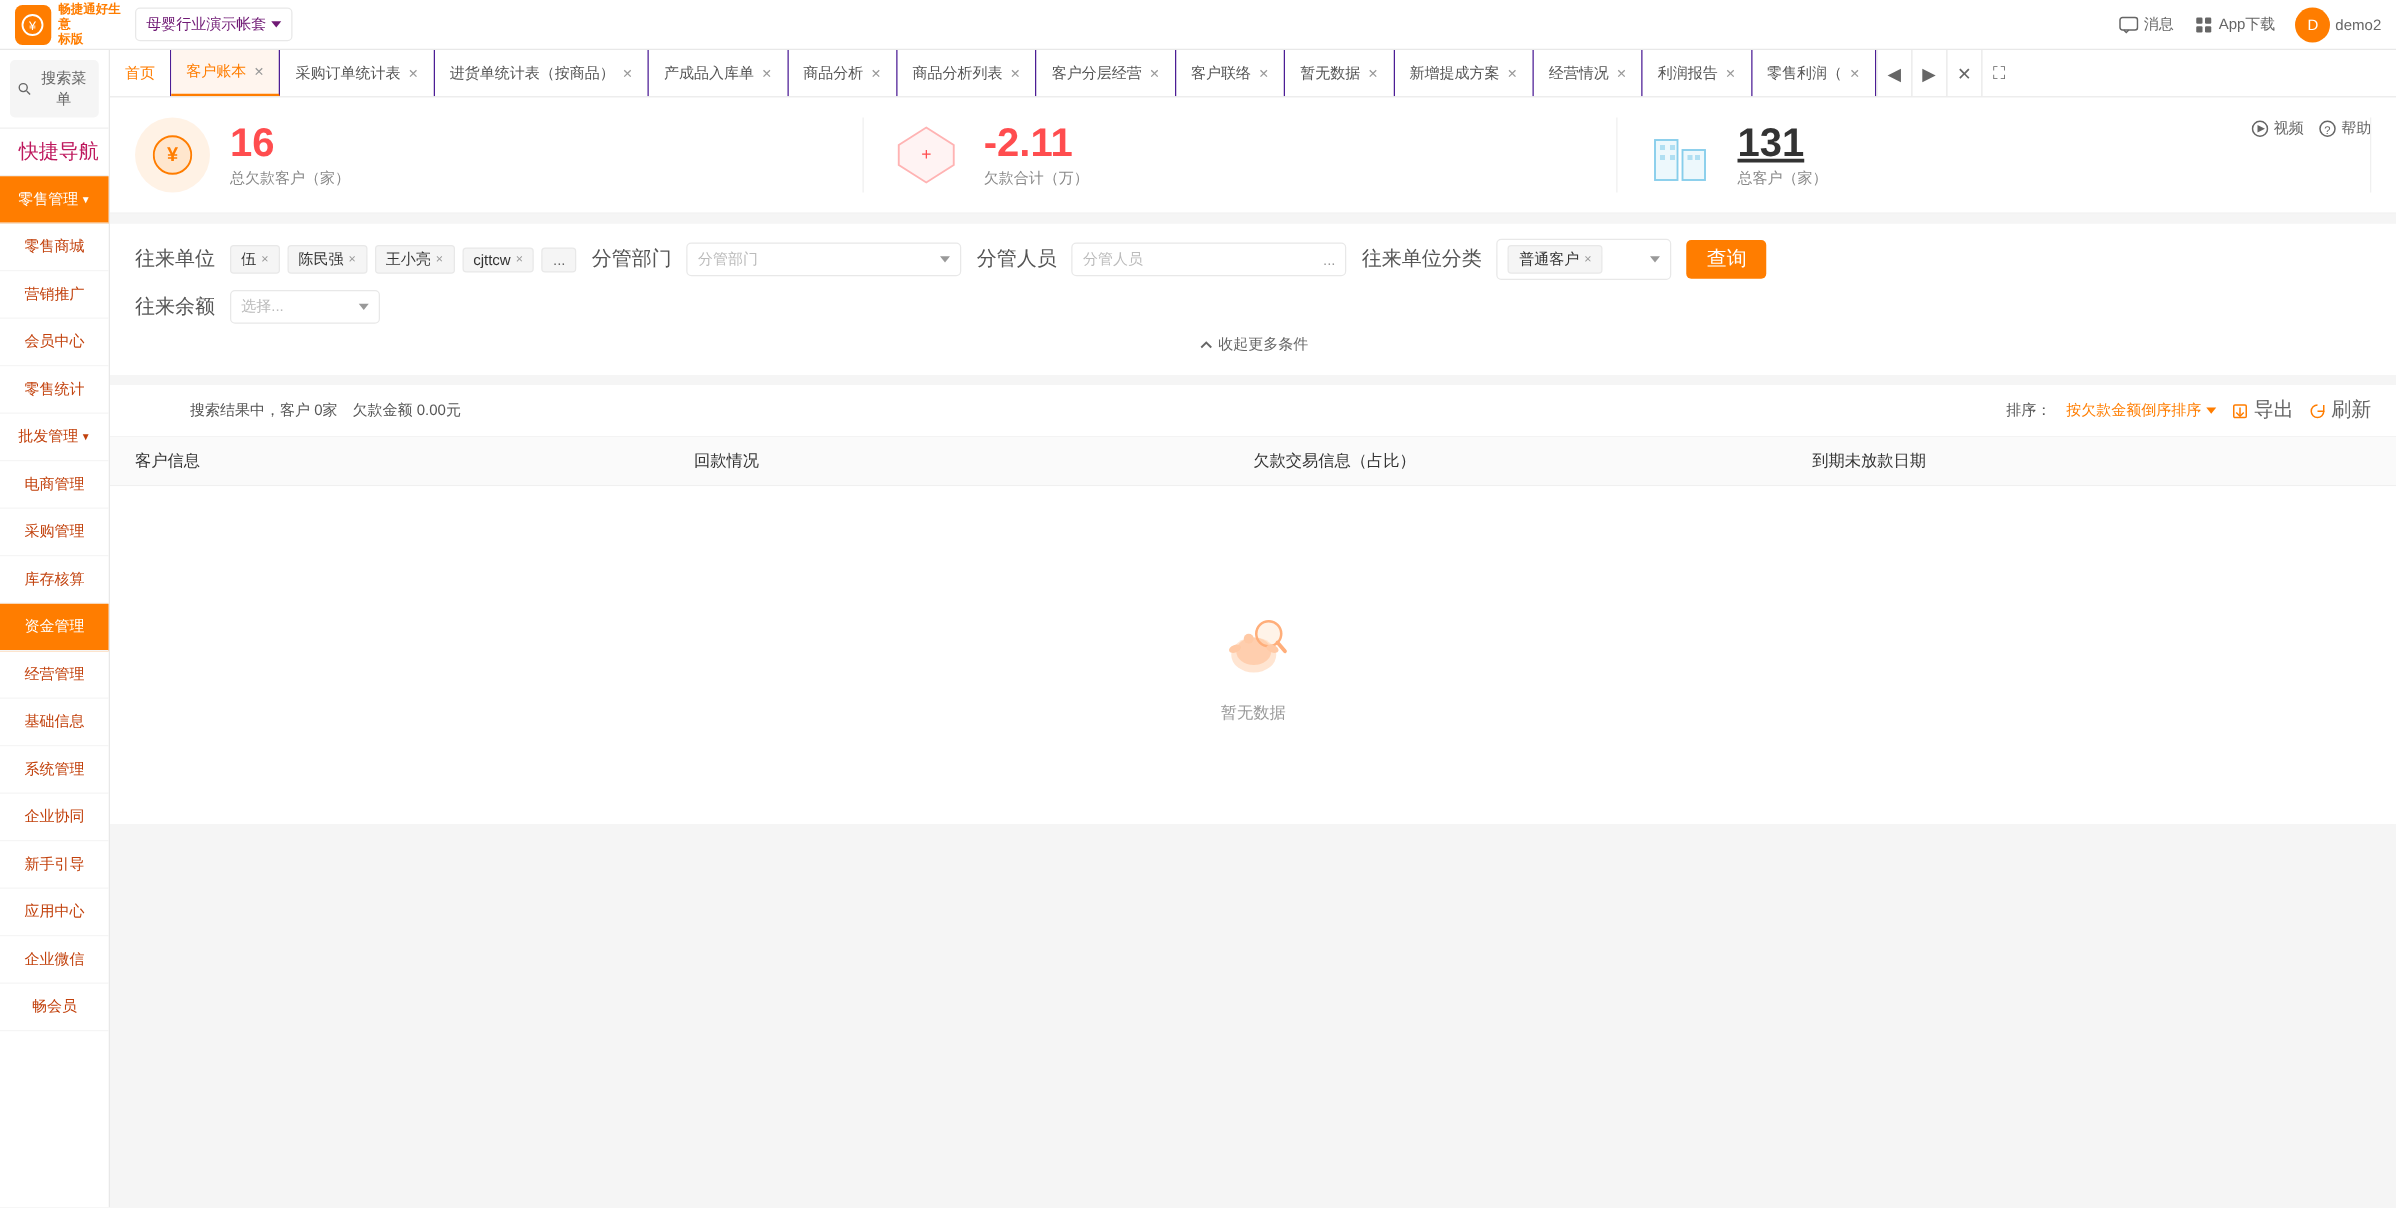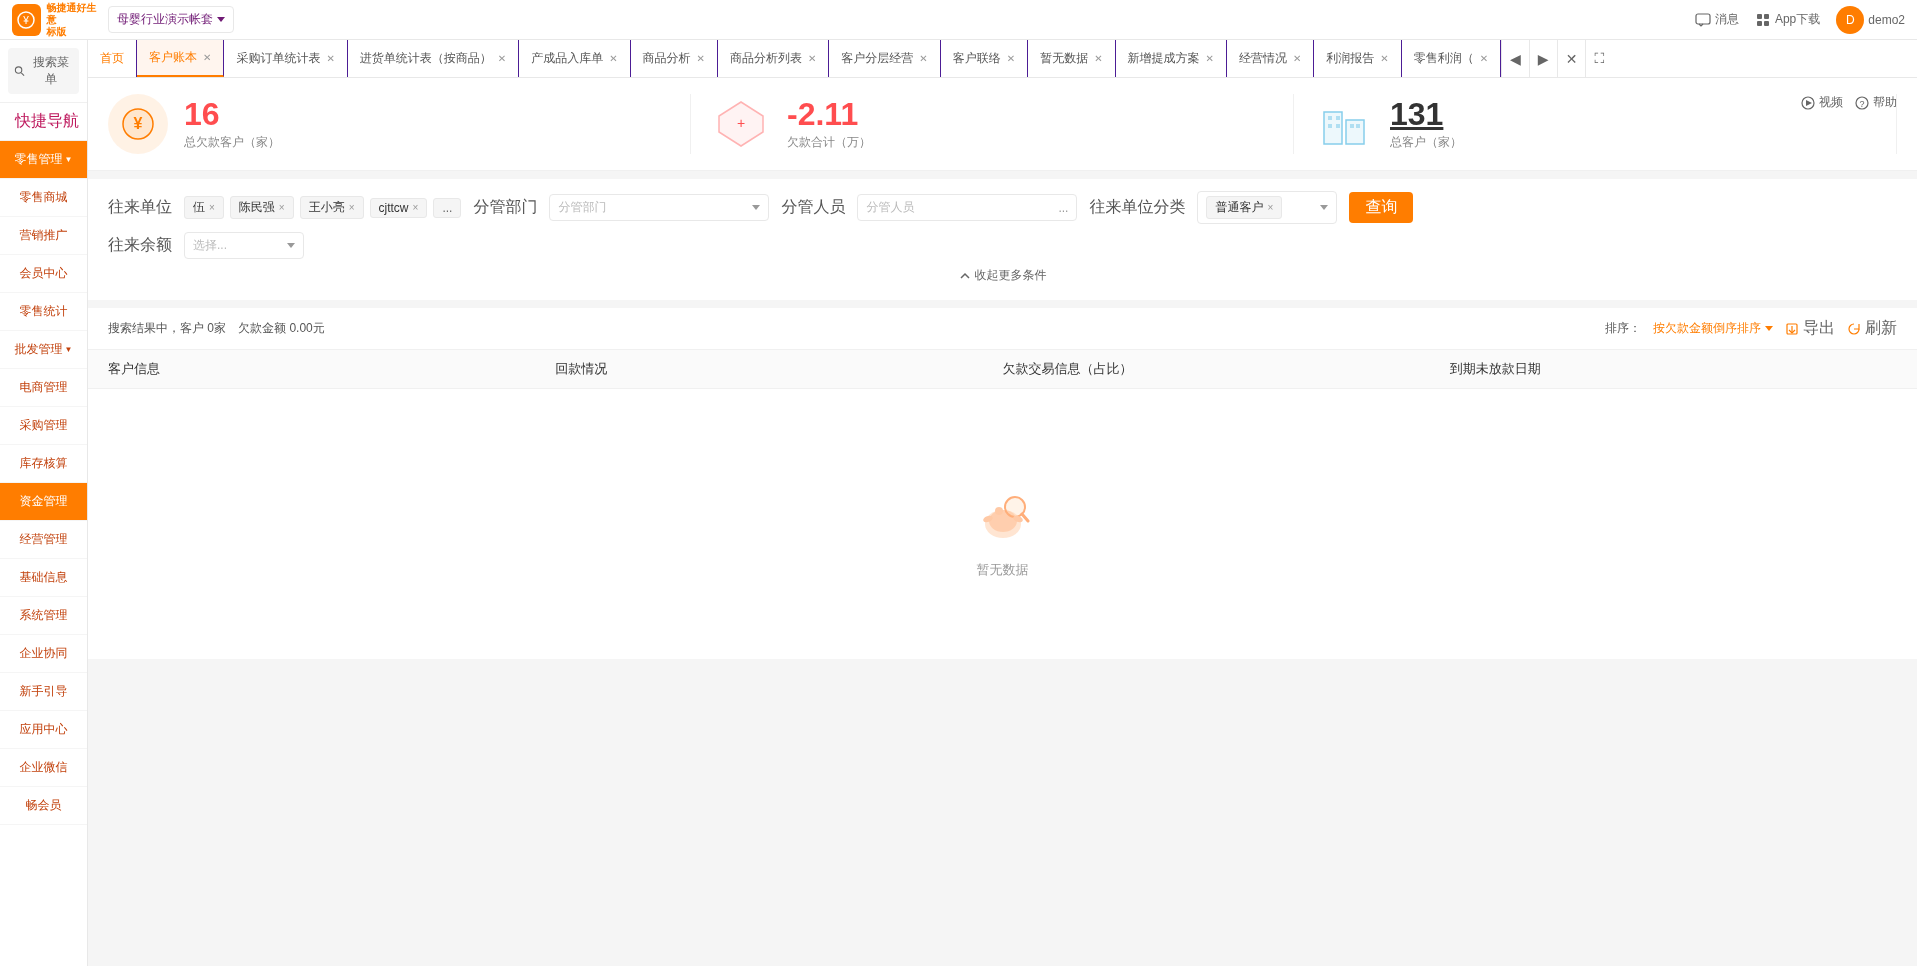--- a/index.html
+++ b/index.html
@@ -111,21 +111,21 @@
     
     .results-bar {
       background: #fff;
       padding: 10px 20px;
       display: flex;
       align-items: center;
       justify-content: space-between;
       border-bottom: 1px solid #f0f0f0;
       margin-bottom: 0;
     }
-    .results-info { font-size: 12px; color: #555; display: flex; gap: 12px; }
+    .results-info { font-size: 12px; color: #555; display: flex; gap: 12px; margin-left: 44px; }
     .results-actions { display: flex; align-items: center; gap: 12px; }
     .sort-label { font-size: 12px; color: #555; display: flex; align-items: center; gap: 4px; }
     .sort-select { display: flex; align-items: center; gap: 4px; font-size: 12px; color: #ff7d00; cursor: pointer; }
     .action-btn { display: flex; align-items: center; gap: 4px; font-size: 16px; color: #666; cursor: pointer; }
     .action-btn svg { color: #ff7d00; }
 
     
     .data-table {
       background: #fff;
       width: 100%;

